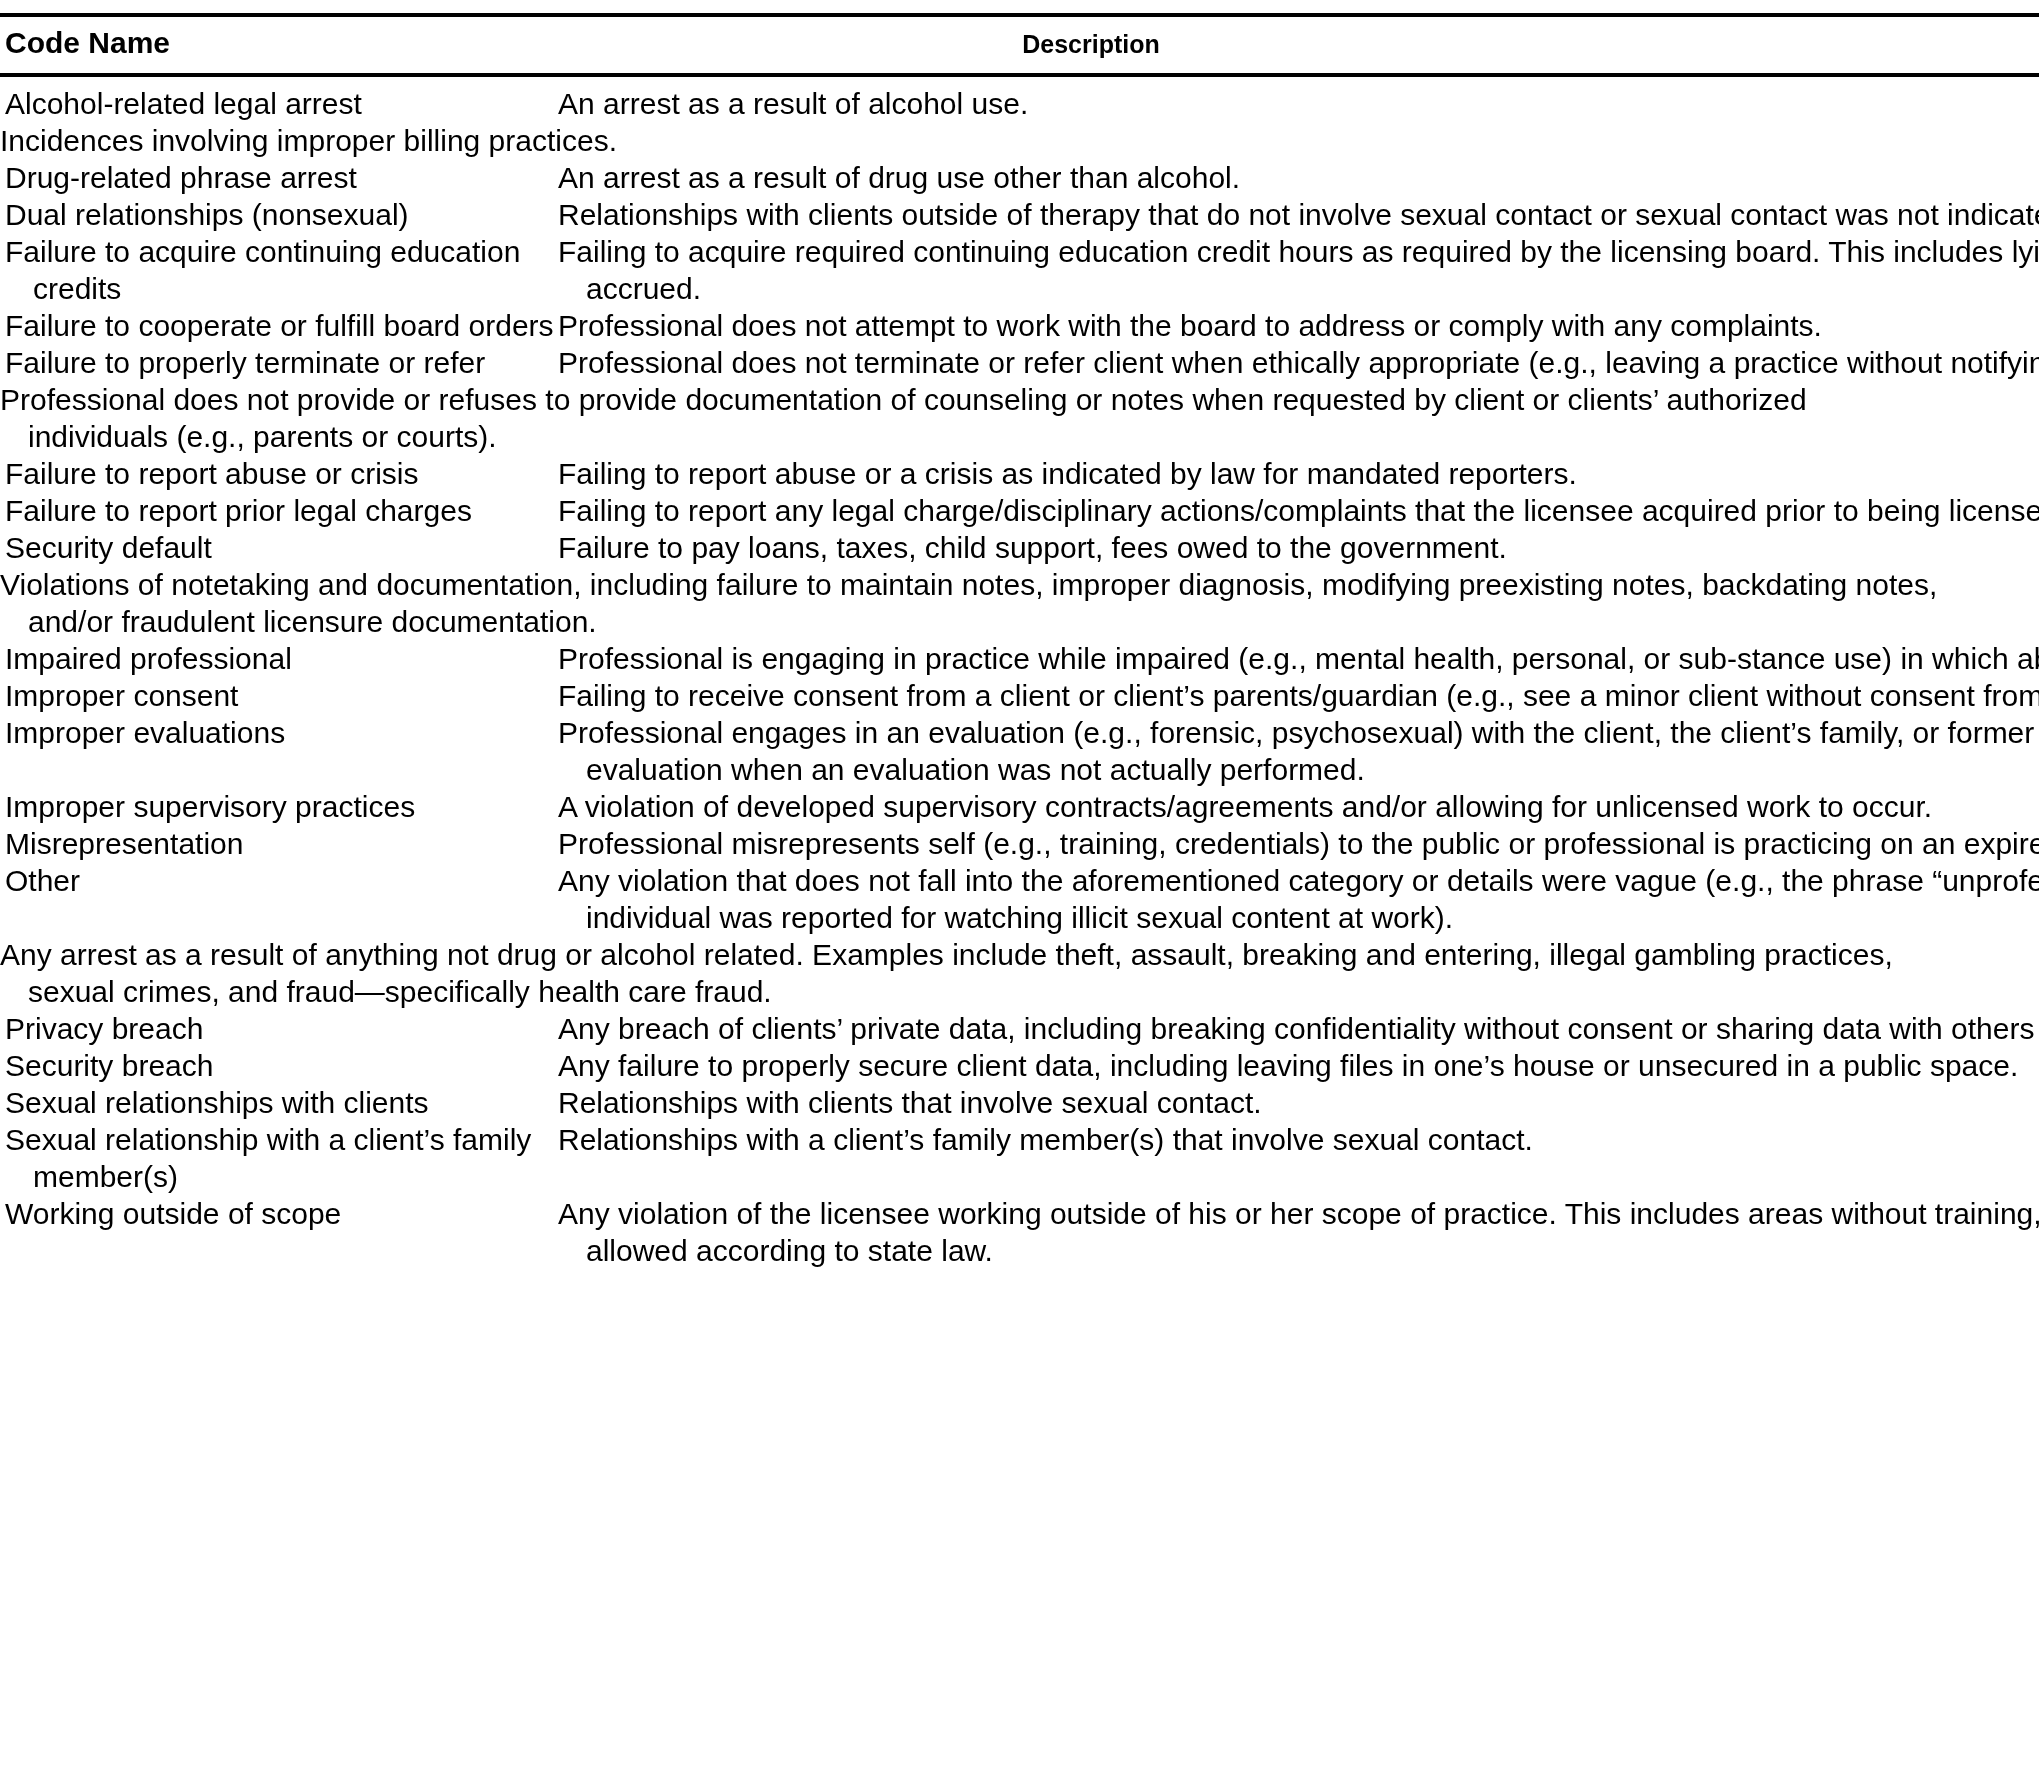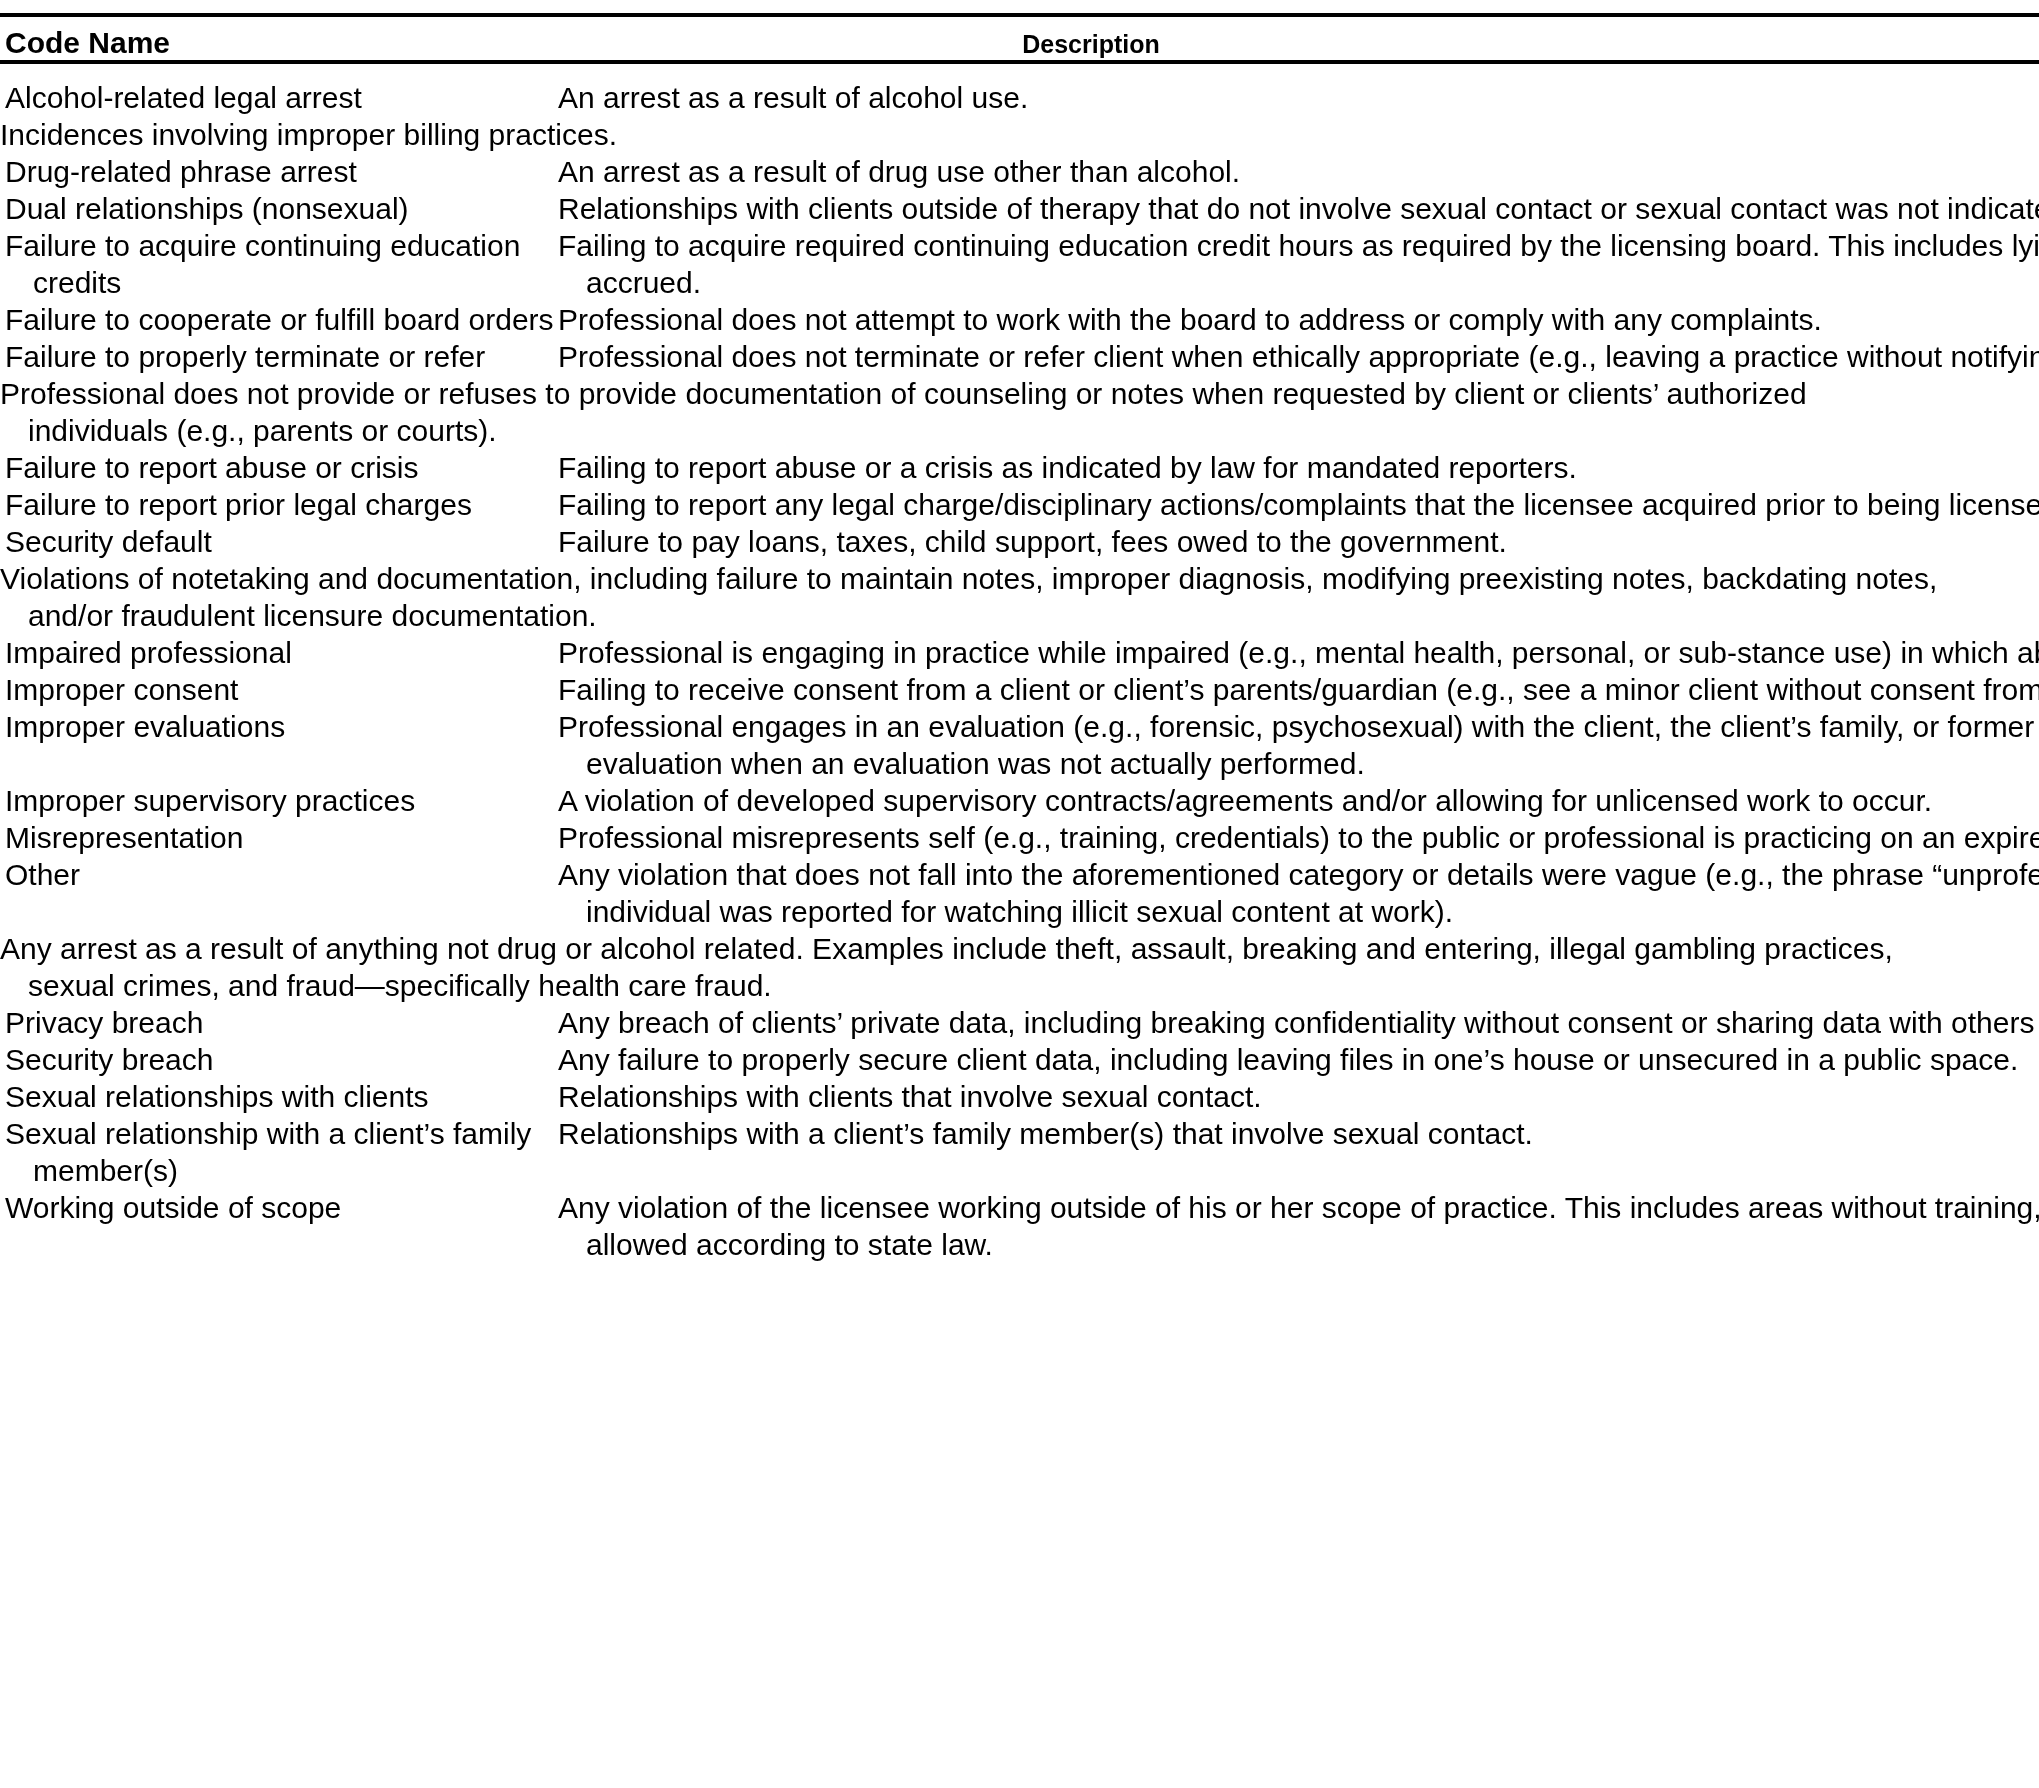--- a/index.html
+++ b/index.html
@@ -23,42 +23,42 @@
     height: 4px;
     background: #000000;
     width: 2039px;
   }
   .rule-top { margin-top: 13px; }
   .rule-head { margin-top: 0px; }
 
   .header-row {
     display: flex;
     align-items: baseline;
-    height: 43px;
+    height: 56px;
     padding-left: 5px;
     box-sizing: border-box;
   }
   .header-row .col-name {
     width: 558px;
     flex: 0 0 558px;
     font-weight: bold;
     font-size: 30px;
     line-height: 52px;
   }
   .header-row .col-desc {
     flex: 1 1 auto;
     font-weight: bold;
     font-size: 25px;
     line-height: 52px;
     text-align: center;
     padding-right: 420px;
   }
 
   .table-body {
-    padding-top: 15px;
+    padding-top: 8px;
   }
   .row {
     display: flex;
     align-items: flex-start;
     width: 2480px;
   }
   .cell-name {
     width: 558px;
     flex: 0 0 558px;
     padding-left: 5px;

